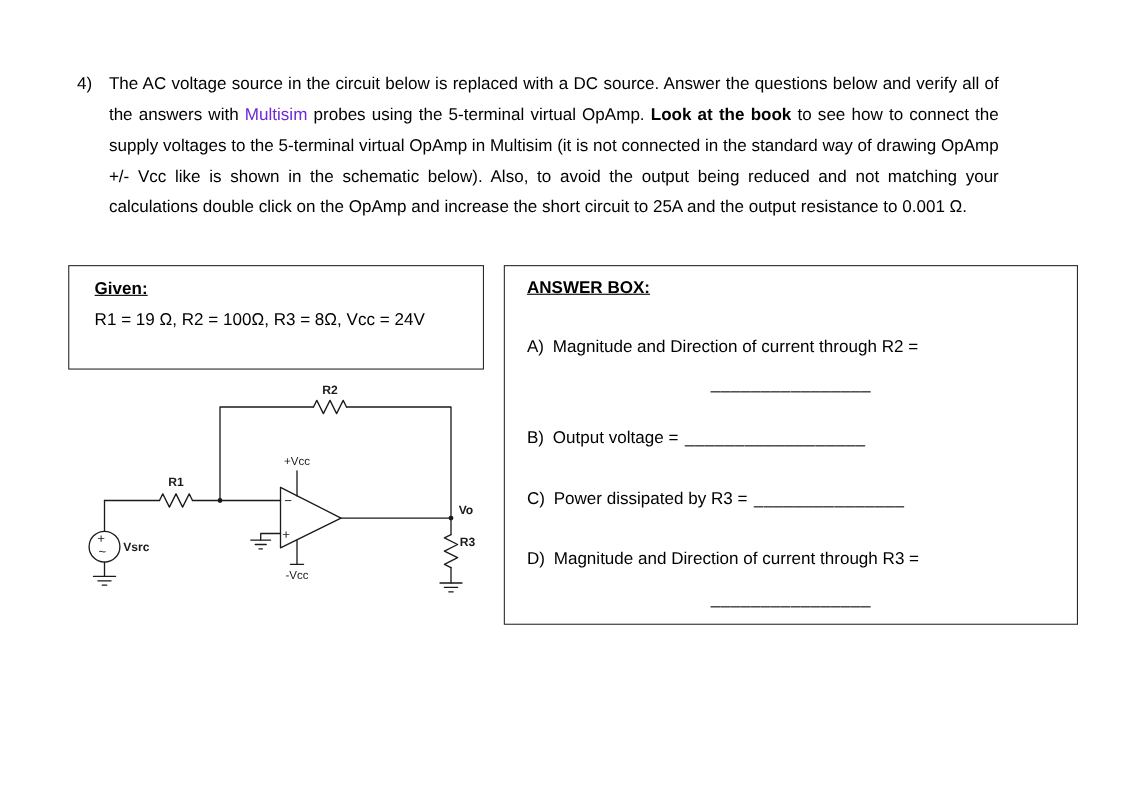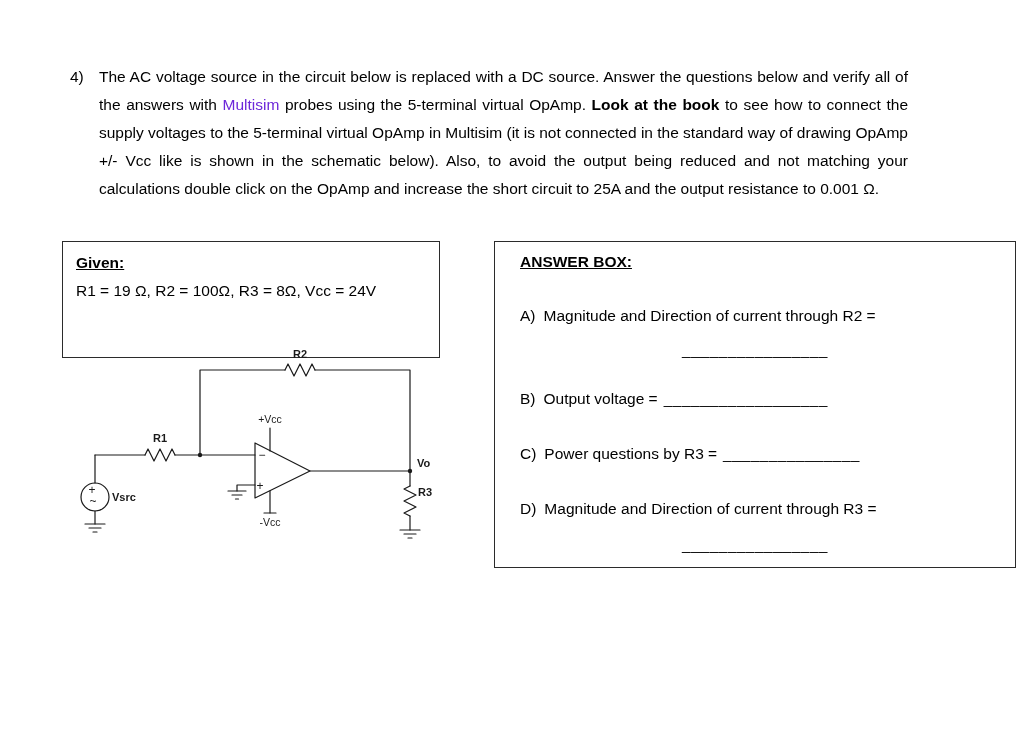--- a/index.html
+++ b/index.html
@@ -8,36 +8,36 @@
     font-family:"Liberation Sans", sans-serif;color:#000;overflow:hidden;
   }
   
   .problem{position:absolute;left:70px;top:63px;width:838px;display:flex;}
   .problem-number{flex:none;width:29px;font-size:15.5px;line-height:28px;}
   .problem-text{flex:1;font-size:15.5px;line-height:28px;text-align:justify;}
   .multisim{color:#6d28d9;}
   .look-book{font-weight:700;}
   
   .given-box{
-    position:absolute;left:62px;top:241px;width:378px;height:117px;
-    border:1.6px solid #2b2b2b;box-sizing:border-box;padding:7px 13px;
+    position:absolute;left:62px;top:241px;width:378px;height:95px;
+    border:1.6px solid #2b2b2b;box-sizing:border-box;padding:7px 23px;
     font-size:15.5px;line-height:28px;
   }
   .u-bold{font-weight:700;text-decoration:underline;}
   .wavy{
     text-decoration-line:underline;text-decoration-style:wavy;
     text-decoration-color:#cc0000;text-decoration-thickness:1px;
     text-underline-offset:3px;text-decoration-skip-ink:none;
   }
   .sub{font-size:10.5px;vertical-align:sub;}
   
   .answer-box{
     position:absolute;left:458px;top:241px;width:522px;height:327px;
-    border:1.6px solid #2b2b2b;box-sizing:border-box;padding:10px 25px;
-    font-size:15.5px;line-height:20px;margin-left:36px;
+    border:1.6px solid #2b2b2b;box-sizing:border-box;padding:10px 20px;
+    font-size:15.5px;line-height:20px;
   }
   .ab-row{display:flex;}
   .ab-label{flex:none;margin-right:8px;}
   .ab-blank-below{margin-top:14px;letter-spacing:0.5px;text-align:center;}
   .row-a{margin-top:34px;}
   .row-b{margin-top:29px;}
   .row-c{margin-top:35px;}
   .row-d{margin-top:35px;}
   .blank-b{margin-top:16px;}
   .blank-inline{margin-left:6px;letter-spacing:0.5px;}
@@ -73,21 +73,21 @@
   <div class="ab-blank-below">________________</div>
 
   <div class="ab-row row-b">
     <span class="ab-label">B)</span>
     <span>Output voltage =</span>
     <span class="blank-inline">__________________</span>
   </div>
 
   <div class="ab-row row-c">
     <span class="ab-label">C)</span>
-    <span>Power questions by R3 =</span>
+    <span>Power dissipated by R3 =</span>
     <span class="blank-inline">_______________</span>
   </div>
 
   <div class="ab-row row-d">
     <span class="ab-label">D)</span>
     <span>Magnitude and Direction of current through R3 =</span>
   </div>
   <div class="ab-blank-below blank-b">________________</div>
 </div>
 

